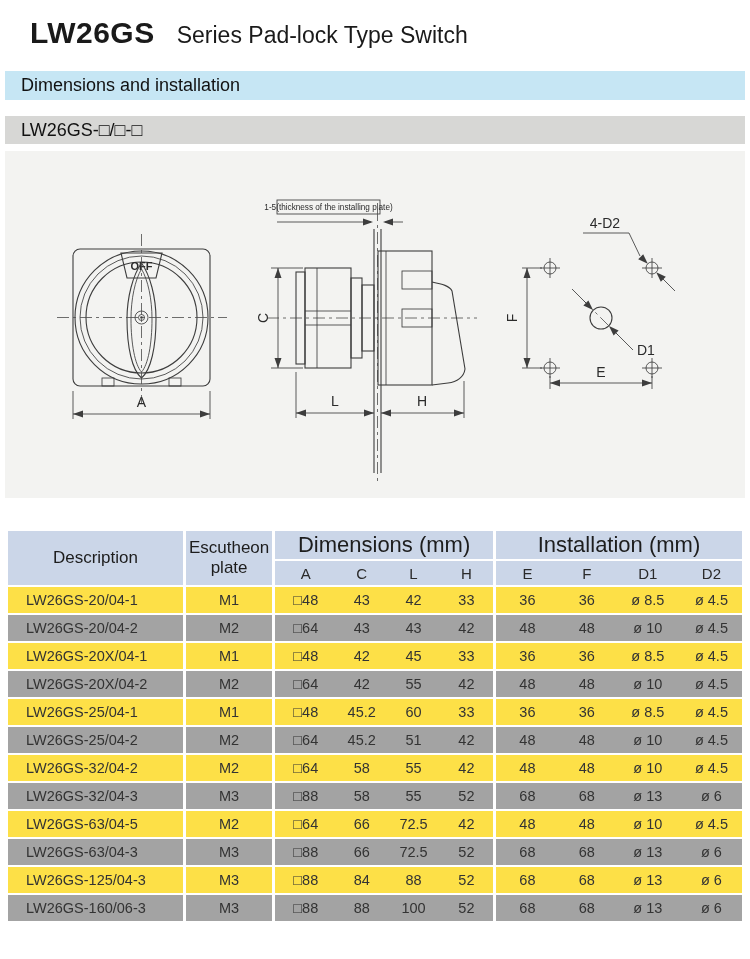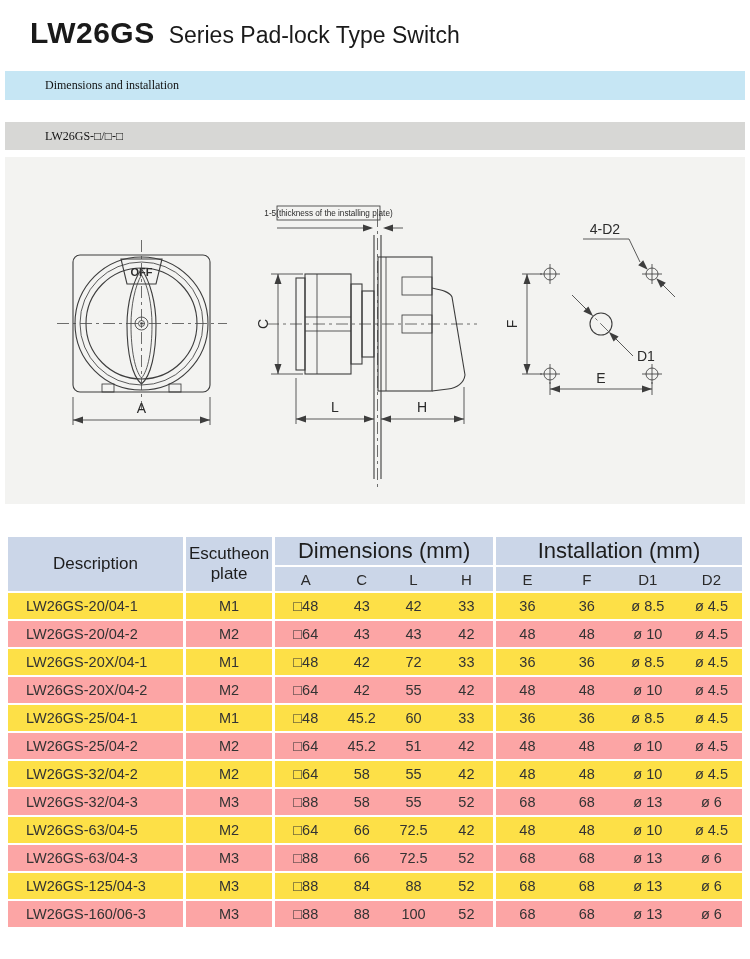--- a/index.html
+++ b/index.html
@@ -1,45 +1,45 @@
 <!DOCTYPE html>
 <html><head>
 <meta charset="utf-8">
 <style>
   html,body{margin:0;padding:0;}
   body{
     width:750px;height:959px;background:#ffffff;
     font-family:"Liberation Sans",sans-serif;color:#1a1a1a;
     overflow:hidden;position:relative;
   }
-  .title{padding:16px 0 0 30px;height:36px;display:flex;align-items:baseline;gap:14px;white-space:nowrap;}
+  .title{padding:16px 0 0 30px;height:36px;display:flex;align-items:baseline;gap:22px;white-space:nowrap;}
   .t-bold{font-size:30px;font-weight:bold;letter-spacing:.5px;}
   .t-rest{font-size:23px;font-weight:normal;text-align:center;}
-  .banner{margin:0 5px;height:29px;line-height:29px;padding-left:40px;font-size:12px;color:#111;font-family:Liberation Serif, serif;}
+  .banner{margin:0 5px;height:29px;line-height:29px;padding-left:16px;font-size:18px;color:#111;}
   .banner-blue{margin-top:19px;background:#c6e6f4;}
-  .banner-gray{margin-top:22px;background:#d7d7d5;height:28px;line-height:28px;}
+  .banner-gray{margin-top:16px;background:#d7d7d5;height:28px;line-height:28px;}
   .diagram{margin:7px 5px 0 5px;height:347px;background:#f3f3f1;}
   .diagram svg{display:block;}
   .dwg{stroke:#3d3d3d;fill:none;stroke-width:1.1;}
   .thin{stroke:#3d3d3d;fill:none;stroke-width:.85;}
   .cl{stroke:#4a4a4a;fill:none;stroke-width:.8;stroke-dasharray:12 4 3 4;}
   .ah{fill:#3d3d3d;stroke:none;}
   .lbl{fill:#2b2b2b;font-size:14px;font-family:"Liberation Sans",sans-serif;}
   .small-note{fill:#2b2b2b;font-size:8.2px;font-family:"Liberation Sans",sans-serif;}
   .off-t{fill:#2b2b2b;font-size:11px;font-weight:bold;font-family:"Liberation Sans",sans-serif;}
   .tbl-wrap{margin:33px 8px 0 8px;}
   table{width:734px;table-layout:fixed;border-collapse:separate;border-spacing:0;}
   th,td{box-sizing:border-box;padding:0;}
   thead th{background:#cbd6e8;font-weight:normal;color:#1d1d1d;vertical-align:middle;text-align:center;}
   th.group{font-size:22px;height:30px;border-bottom:2px solid #fff;}
   th.span2{font-size:17px;line-height:1.18;}
   th.sub{font-size:15px;height:26px;border-bottom:2px solid #fff;color:#2a2a2a;}
   td{height:28px;border-bottom:2px solid #fff;text-align:center;font-size:14.5px;color:#333;vertical-align:middle;}
   tr.odd td{background:#fde047;}
-  tr.even td{background:#fca5a5;}
+  tr.even td{background:#a3a3a3;}
   td.desc{text-align:left;padding-left:18px;}
   .sep{border-right:3px solid #fff;}
 </style>
 </head>
 <body>
 
 <div class="title">
   <span class="t-bold">LW26GS</span>
   <span class="t-rest">Series Pad-lock Type Switch</span>
 </div>
@@ -226,21 +226,21 @@
           <td>48</td>
           <td>48</td>
           <td>ø 10</td>
           <td>ø 4.5</td>
         </tr>
         <tr class="odd">
           <td class="desc sep">LW26GS-20X/04-1</td>
           <td class="sep">M1</td>
           <td>□48</td>
           <td>42</td>
-          <td>72</td>
+          <td>45</td>
           <td class="sep">33</td>
           <td>36</td>
           <td>36</td>
           <td>ø 8.5</td>
           <td>ø 4.5</td>
         </tr>
         <tr class="even">
           <td class="desc sep">LW26GS-20X/04-2</td>
           <td class="sep">M2</td>
           <td>□64</td>

